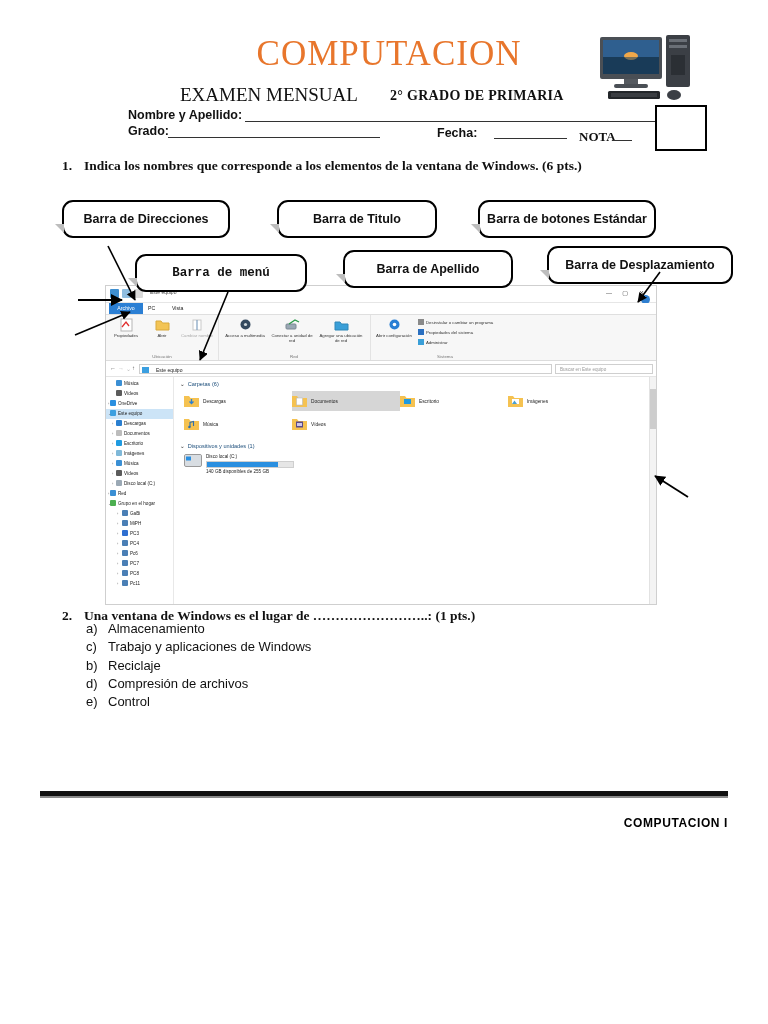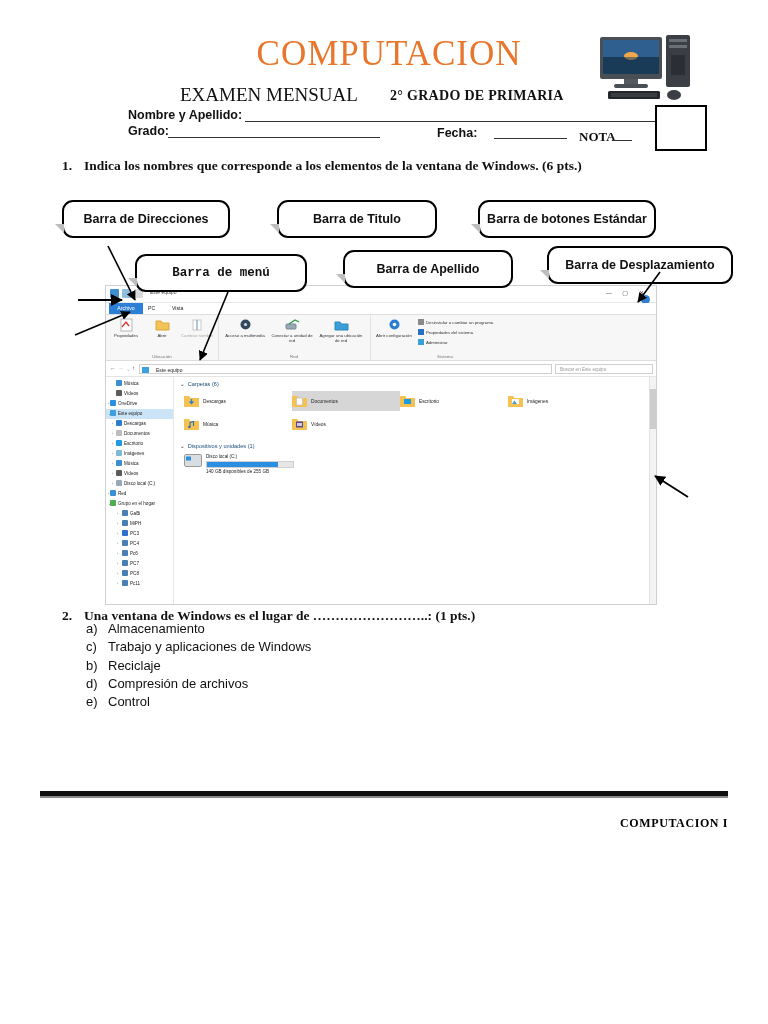--- a/index.html
+++ b/index.html
@@ -154,21 +154,21 @@
     font-family:"Liberation Sans", sans-serif;font-size:13px;color:#111;
     line-height:18.3px;white-space:nowrap;
   }
   .opt .ltr{display:inline-block;width:22px;}
 
   
   .foot-rule{position:absolute;left:40px;top:791px;width:688px;height:5px;background:#111;}
   .foot-rule2{position:absolute;left:40px;top:796px;width:688px;height:2px;background:#8a8a8a;}
   .foot-txt{
     position:absolute;right:40px;top:816px;
-    font-family:Liberation Serif, serif;font-size:12px;font-weight:bold;
+    font-family:Liberation Sans, sans-serif;font-size:12px;font-weight:bold;
     letter-spacing:.6px;color:#000;
   }
 </style>
 </head>
 <body>
 
 <div class="page">
 
   <div class="hdr-title">COMPUTACION</div>
   <div class="hdr-sub">EXAMEN MENSUAL</div>

